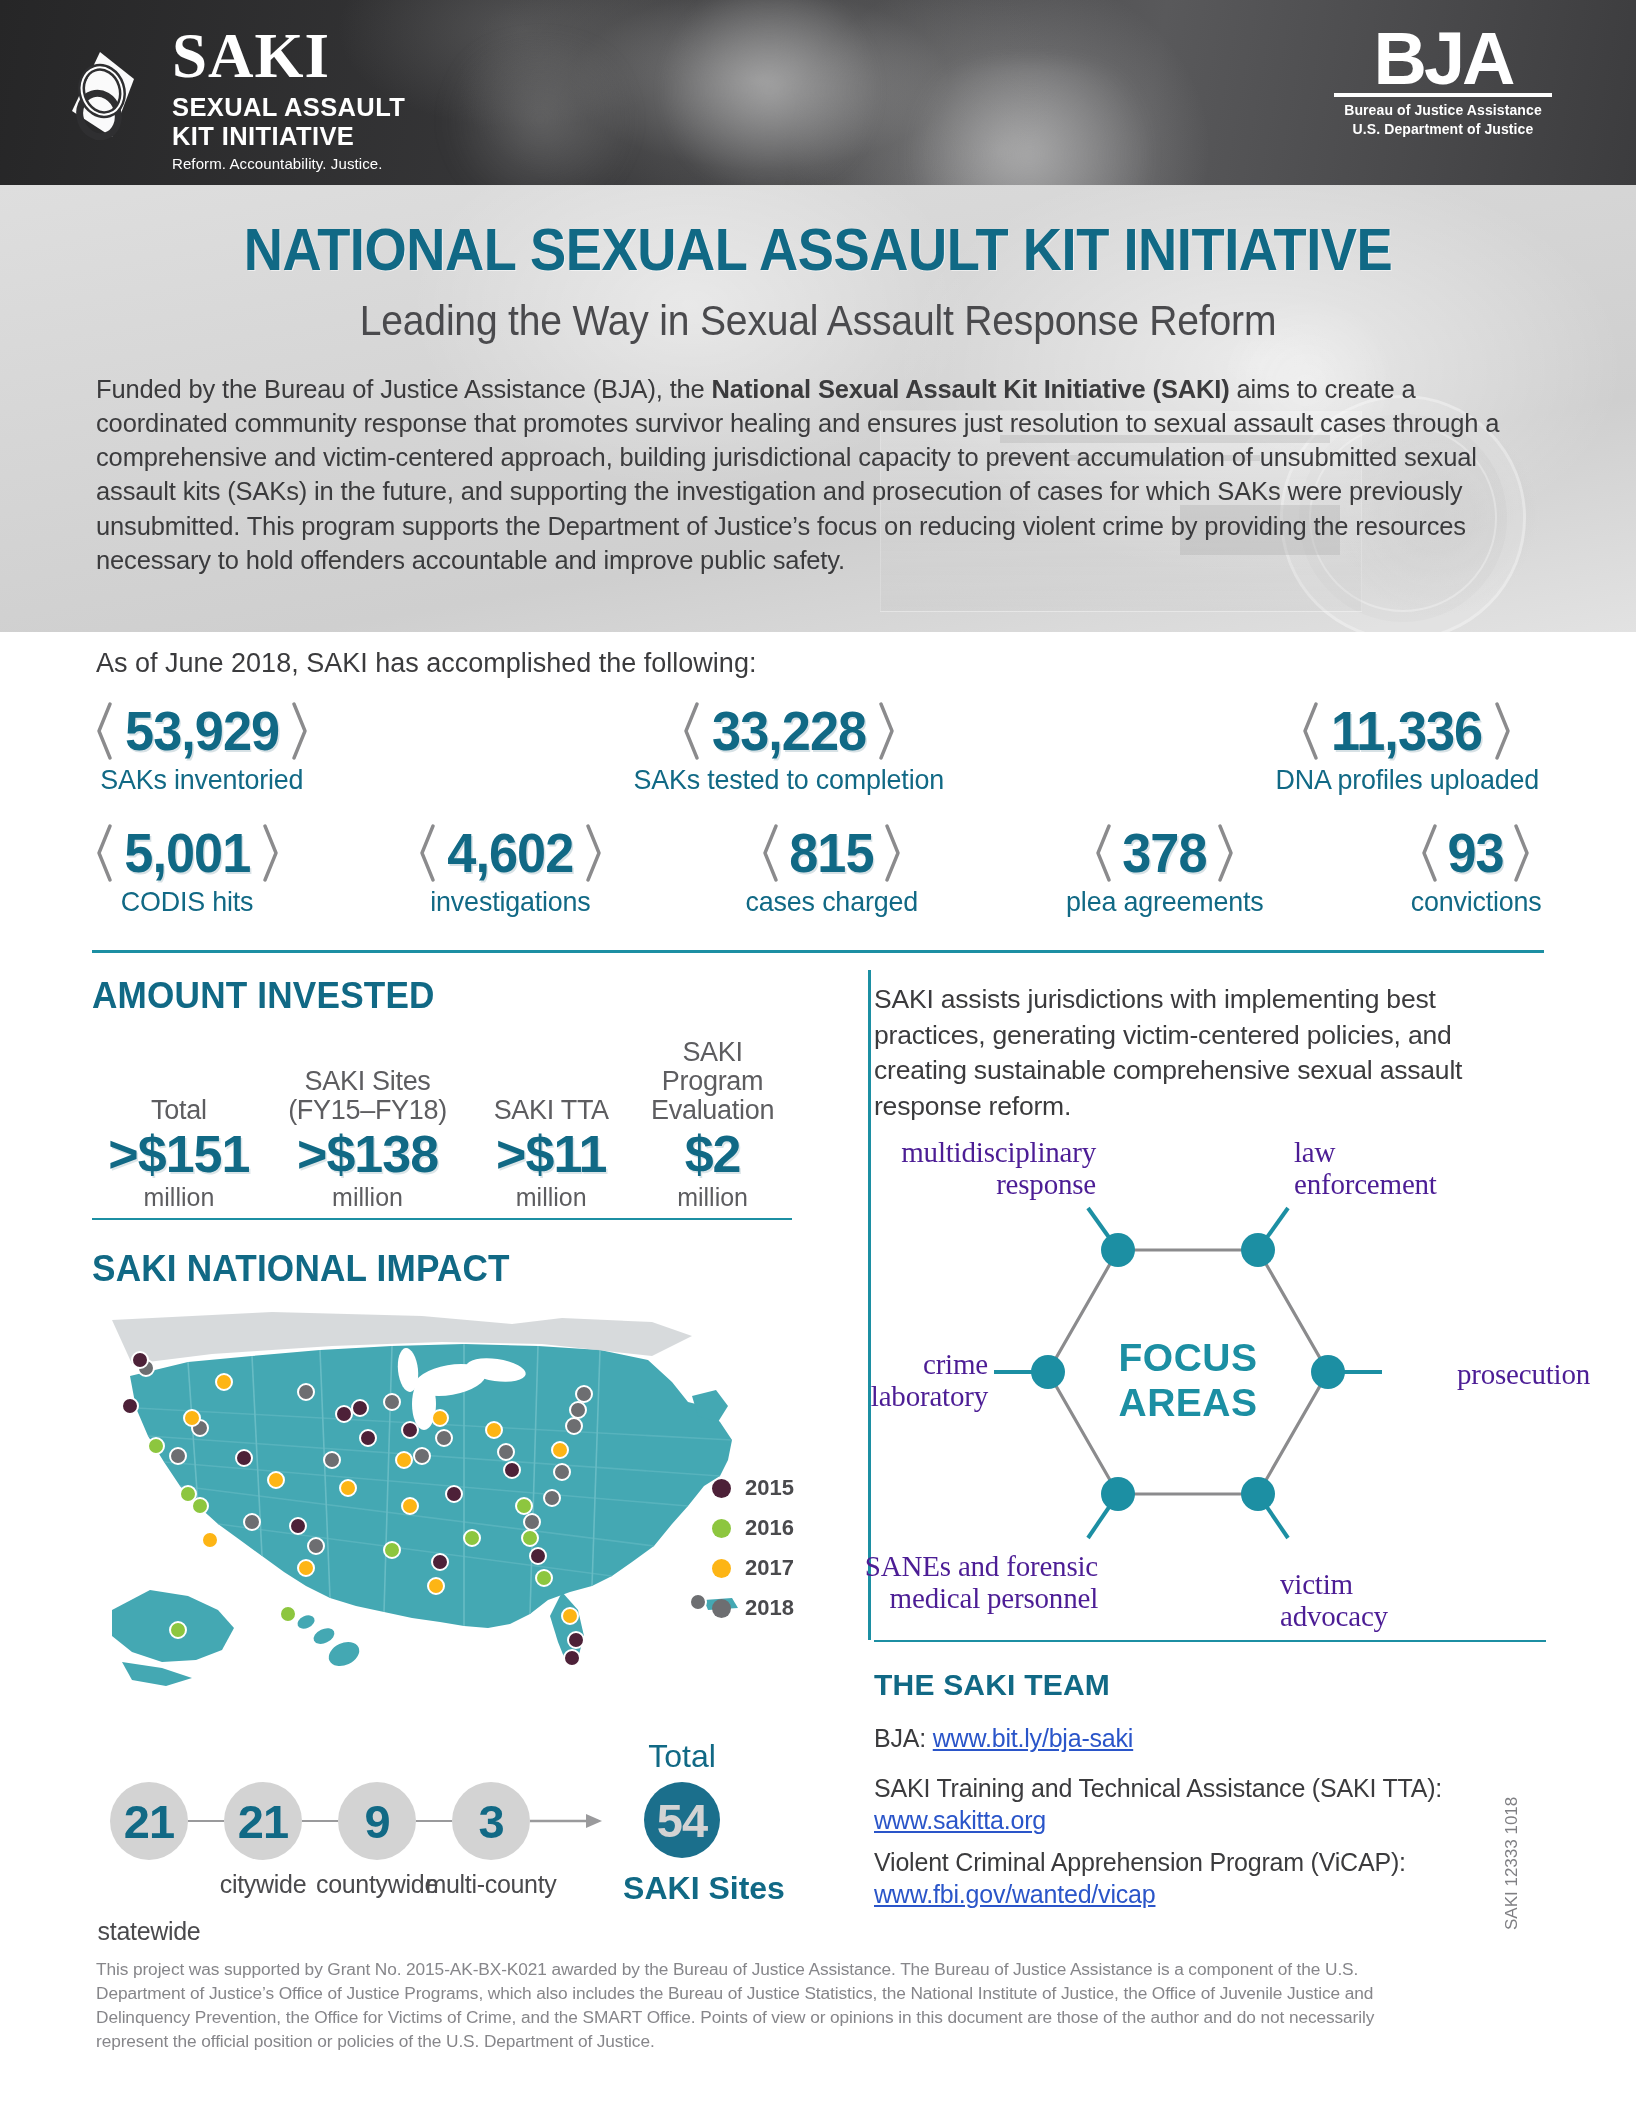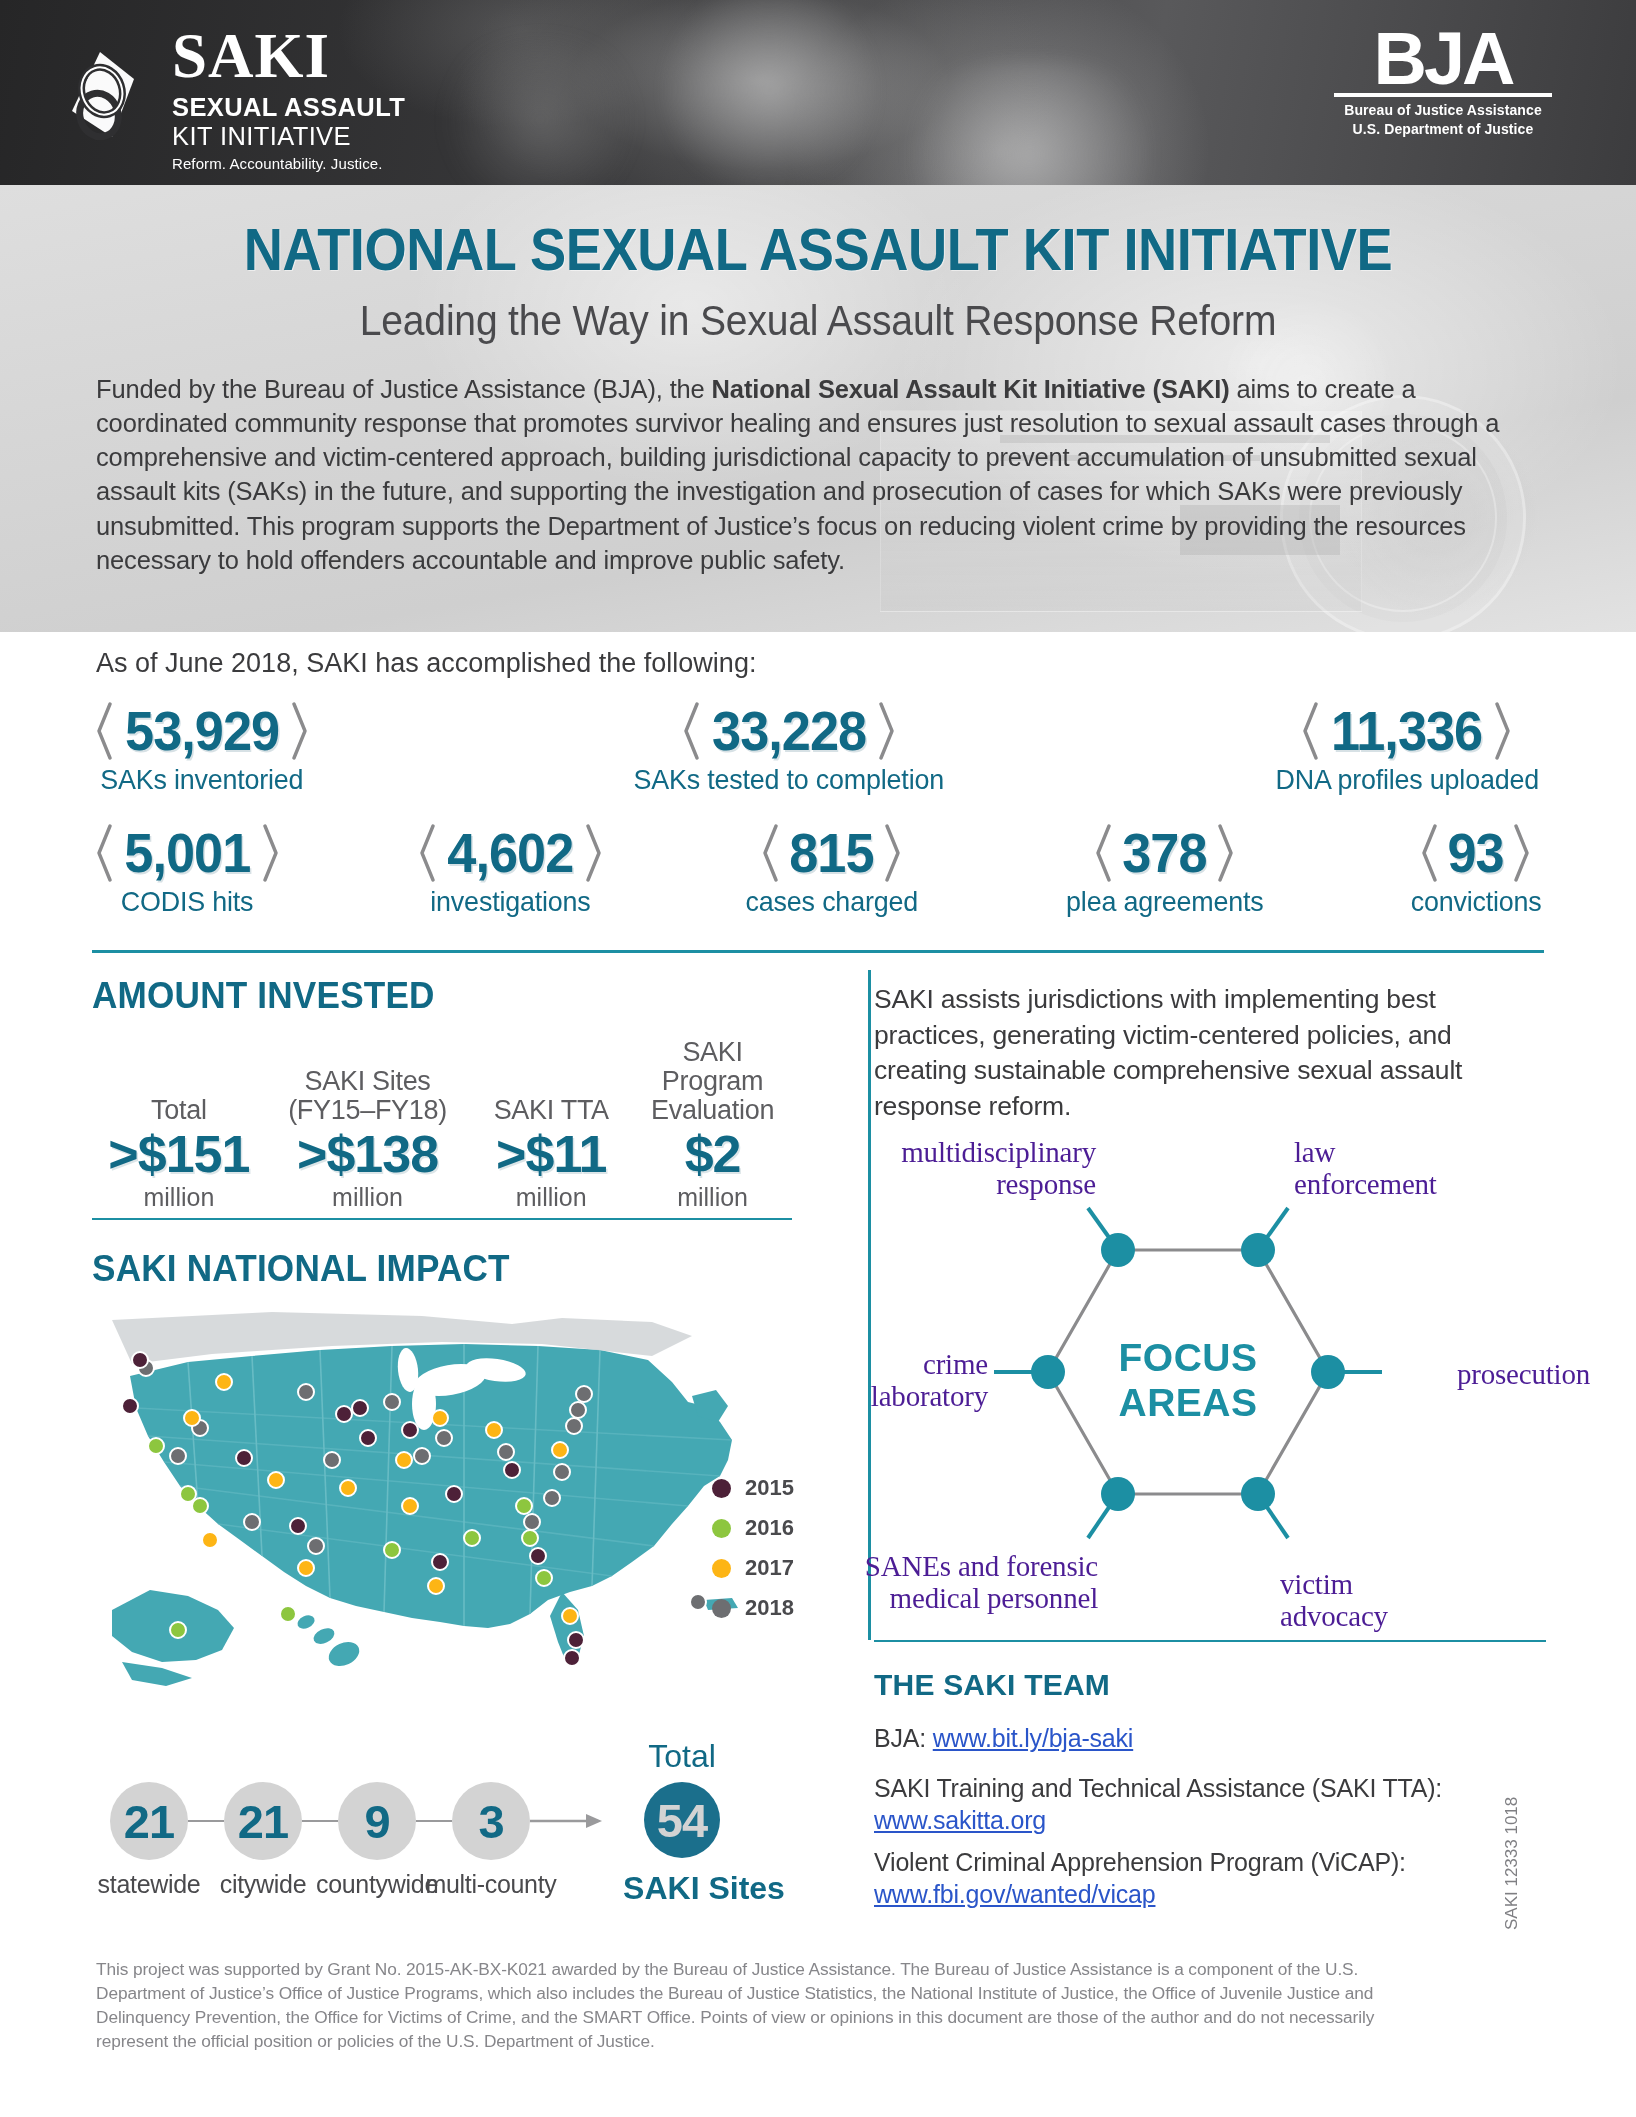--- a/index.html
+++ b/index.html
@@ -33,21 +33,21 @@
 
   
   .saki-logo{position:absolute;left:62px;top:27px;display:flex;align-items:center;}
   .saki-mark{width:92px;height:100px;position:relative;flex:none;}
   .saki-text{margin-left:18px;color:#fff;line-height:1;}
   .saki-word{
     font-family:"Liberation Serif", serif;font-weight:bold;font-size:63px;letter-spacing:1px;
     line-height:.95;
   }
   .saki-l2{font-size:25.5px;font-weight:bold;letter-spacing:.4px;margin-top:6px;line-height:1.15;}
-  .saki-l3{font-size:25.5px;font-weight:normal;letter-spacing:.4px;line-height:1.15;}
+  .saki-l3{font-size:25.5px;font-weight:bold;letter-spacing:.4px;line-height:1.15;}
   .saki-l4{font-size:15px;margin-top:5px;letter-spacing:.1px;}
 
   
   .bja-logo{position:absolute;left:1318px;top:26px;width:250px;color:#fff;text-align:center;}
   .bja-word{font-family:"Liberation Sans", sans-serif;font-weight:bold;font-size:74px;letter-spacing:-3px;line-height:.88;}
   .bja-rule{height:4px;background:#fff;margin:2px auto 4px auto;width:218px;}
   .bja-sub{font-size:14px;font-weight:bold;line-height:1.35;letter-spacing:.1px;}
 
   
   .intro{
@@ -523,21 +523,21 @@
       <div class="leg-row">
         <span class="leg-dot" style="background:#6d6e71"></span>
         <span class="leg-txt">2018</span>
       </div>
     </div>
 
   <div class="sites-row" id="sites-row">
       <div class="scircle" style="left: 22px; top: 0px;">
         <span>21</span>
       </div>
-      <div class="slabel" style="left: -6px; width: 134px;">statewide</div>
+      <div class="slabel" style="left: -6px; width: 134px; margin-top: 47px;">statewide</div>
       <div class="sconn" style="left: 100px; width: 36px;"></div>
       <div class="scircle" style="left: 136px; top: 0px;">
         <span>21</span>
       </div>
       <div class="slabel" style="left: 108px; width: 134px;">citywide</div>
       <div class="sconn" style="left: 214px; width: 36px;"></div>
       <div class="scircle" style="left: 250px; top: 0px;">
         <span>9</span>
       </div>
       <div class="slabel" style="left: 222px; width: 134px;">countywide</div>

